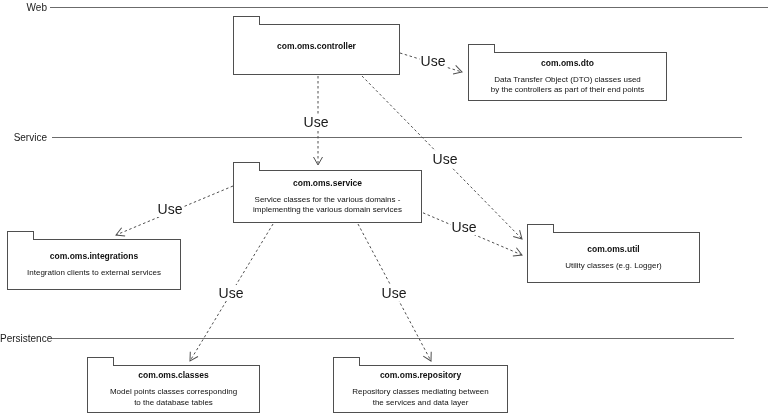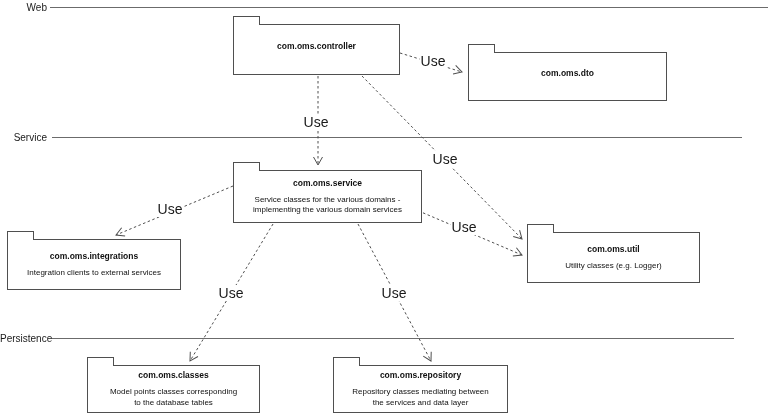--- a/index.html
+++ b/index.html
@@ -72,20 +72,22 @@
   <span class="edge-label" style="left:394px;top:293px">Use</span>
 
   <div class="pkg" style="left:233px;top:24px;width:167px;height:51px">
     <div class="pkg-tab"></div>
     <div class="pkg-name">com.oms.controller</div>
   </div>
 
   <div class="pkg" style="left:468px;top:52px;width:199px;height:49px">
     <div class="pkg-tab"></div>
     <div class="pkg-name">com.oms.dto</div>
+    <div class="pkg-desc">Data Transfer Object (DTO) classes used
+by the controllers as part of their end points</div>
   </div>
 
   <div class="pkg" style="left:233px;top:170px;width:189px;height:53px">
     <div class="pkg-tab"></div>
     <div class="pkg-name">com.oms.service</div>
     <div class="pkg-desc">Service classes for the various domains -
 implementing the various domain services</div>
   </div>
 
   <div class="pkg" style="left:7px;top:239px;width:174px;height:51px">

